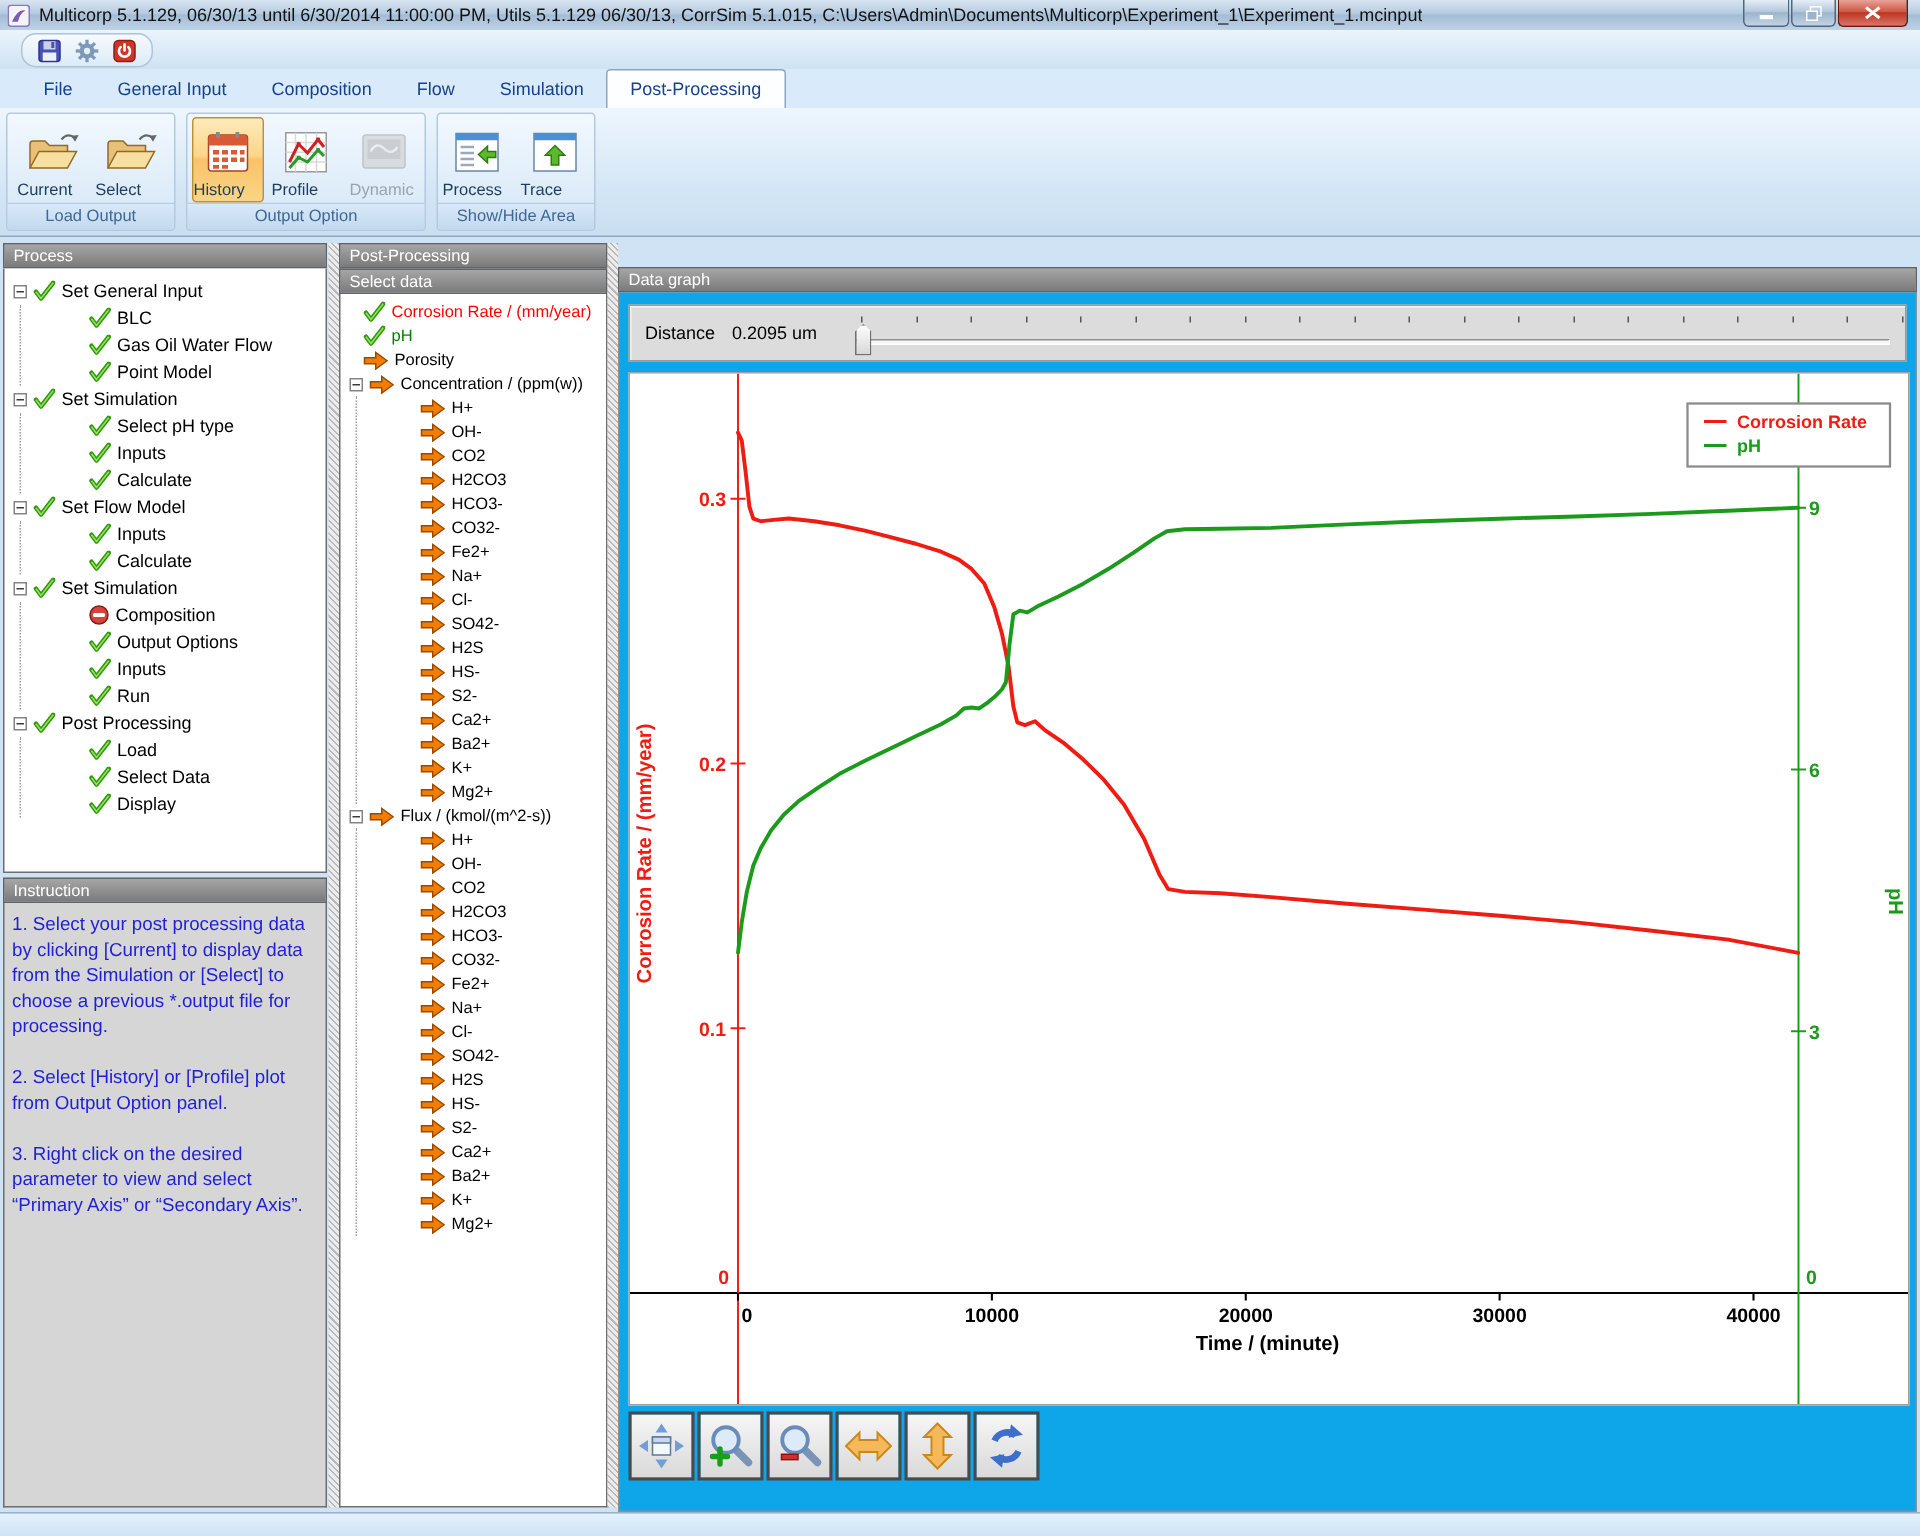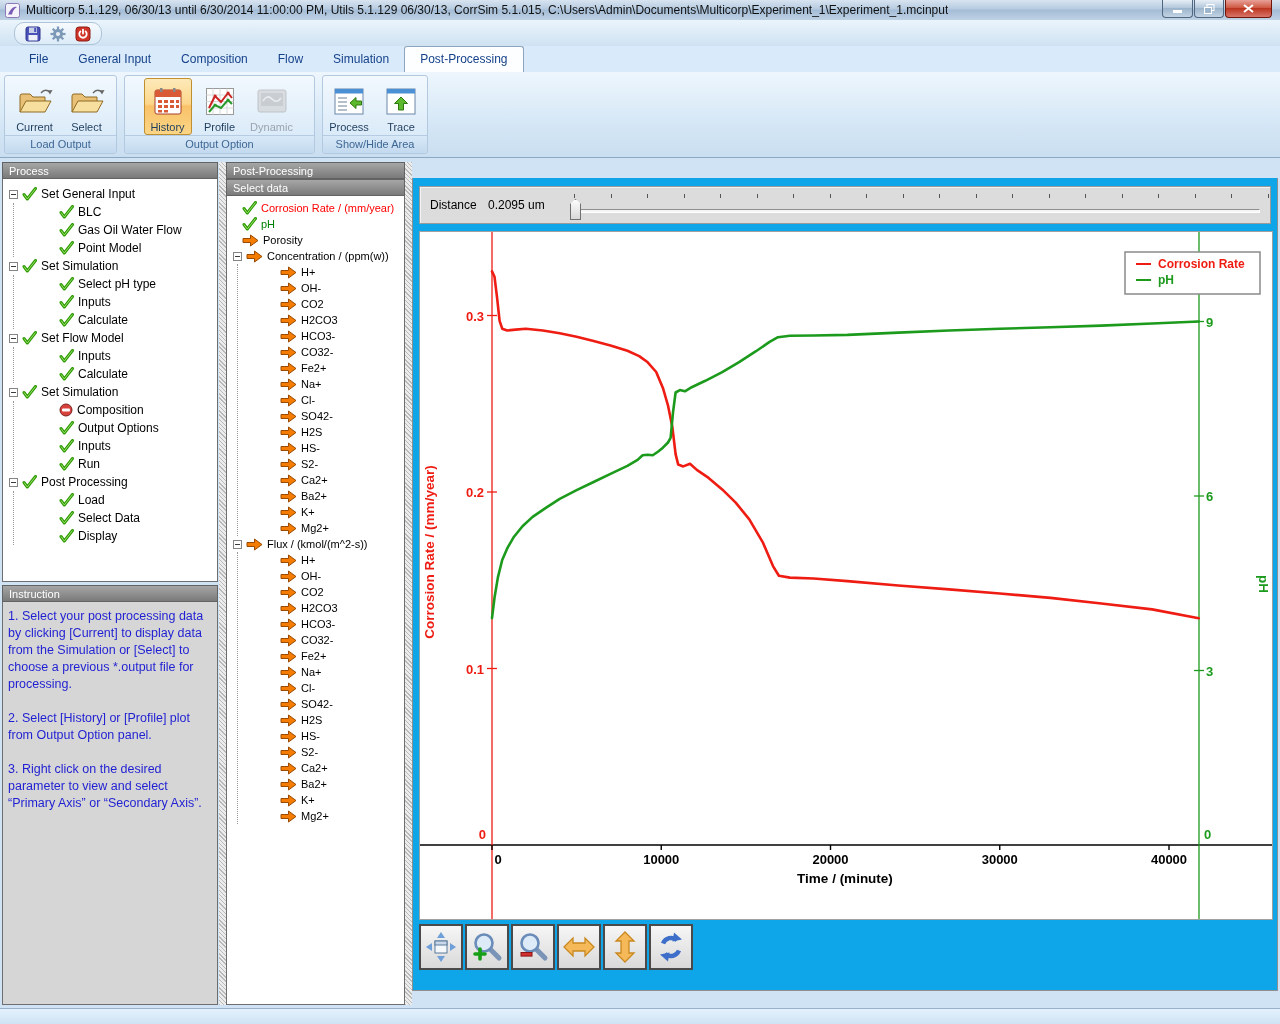--- a/index.html
+++ b/index.html
@@ -29,23 +29,23 @@
     background:#d9eafa;display:flex;align-items:flex-start;padding-left:14px;box-sizing:border-box}
   .tab{font-size:12px;color:#15428b;padding:0 15px;height:26px;line-height:26px;cursor:default}
   .tab.active{background:#fdfeff;border:1px solid #8da5bd;border-bottom:none;border-radius:3px 3px 0 0;
     height:25px;line-height:24px;color:#15428b}
   
   #ribbon{position:absolute;left:0;top:72px;width:1280px;height:86px;box-sizing:border-box;
     background:linear-gradient(#eef6fd,#d5e7f6 60%,#c9def0);border-bottom:1px solid #8ea8c2;
     display:flex;gap:7px;padding:3px 0 3px 4px}
   .rgroup{box-sizing:border-box;border:1px solid #b3c9e0;border-radius:3px;display:flex;flex-direction:column;
     background:linear-gradient(#f2f8fe,#ddecf9 70%,#d3e5f5)}
-  .rgroup:nth-child(1){width:113px}.rgroup:nth-child(2){width:191px}.rgroup:nth-child(3){width:106px}
+  .rgroup:nth-child(1){width:113px}.rgroup:nth-child(2){width:160px}.rgroup:nth-child(3){width:106px}
   .rbtns{flex:1;display:flex;align-items:stretch;justify-content:center;gap:4px;padding:2px 2px 0 2px}
-  .rbtn{width:48px;box-sizing:border-box;display:flex;flex-direction:column;align-items:center;
+  .rbtn{width:48px;box-sizing:border-box;display:flex;flex-direction:column;
     padding-top:4px;border:1px solid transparent;border-radius:3px;font-size:11px;color:#1e3c5c;cursor:default}
   .rbtn .ric{height:36px;display:flex;align-items:center;justify-content:center}
   .rbtn .lbl{margin-top:2px;white-space:nowrap}
   .rbtn.sel{background:linear-gradient(#fdeab9,#fcd68a 45%,#f9c269 50%,#fbd586);border-color:#c08f2f}
   .rbtn.dis{color:#9aa4ae}
   .rbtn.dis .ric{filter:grayscale(1);opacity:.55}
   .glabel{height:17px;line-height:16px;text-align:center;font-size:11px;color:#3e6794;
     background:linear-gradient(#d8e9f8,#c3d9ee);border-top:1px solid #b5cce2;border-radius:0 0 3px 3px}
   
   .phdr{height:17px;line-height:17px;padding-left:6px;font-size:11px;color:#fff;
@@ -1021,20 +1021,21 @@
           </span>
           <span class="tlabel">Mg2+</span>
         </div>
       </div>
     </div>
 </div>
 
 <div class="splitter" id="split2"></div>
 
 <div class="panel" id="graphPanel">
+  <div class="phdr">Data graph</div>
   <div id="graphBody">
     <div id="distRow">
       <span id="distLabel">Distance</span>
       <span id="distValue">0.2095 um</span>
       <div id="slider">
         <div id="strack"></div>
         <div id="sthumb"></div>
       <div class="stick" style="left: 6px;"></div>
           <div class="stick" style="left: 42.5px;"></div>
           <div class="stick" style="left: 79px;"></div>

